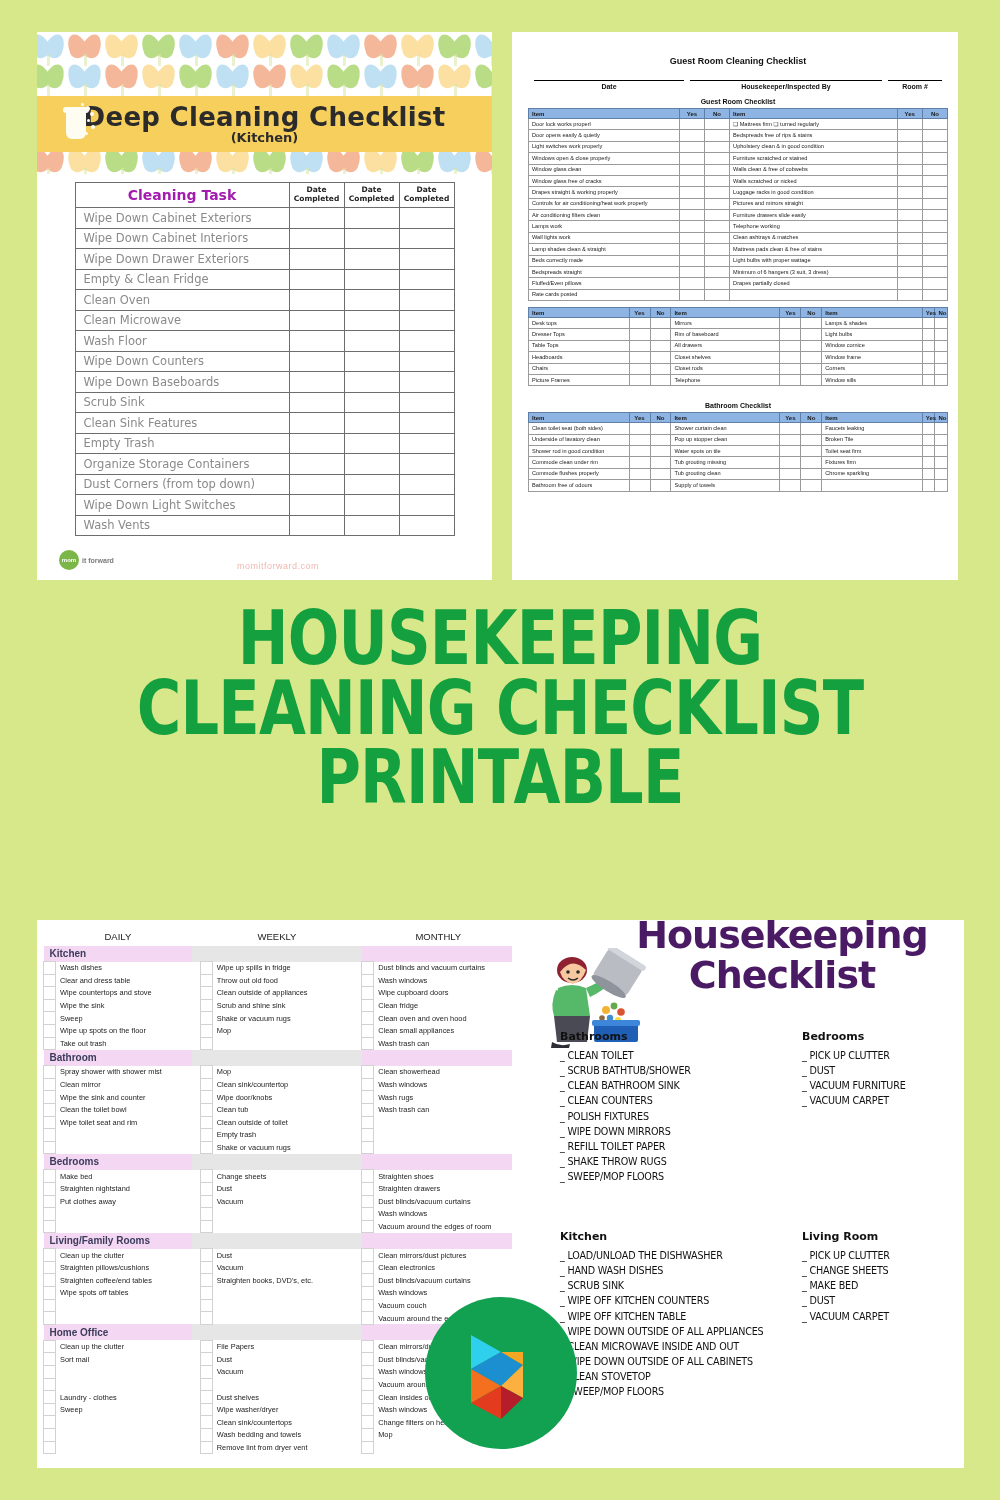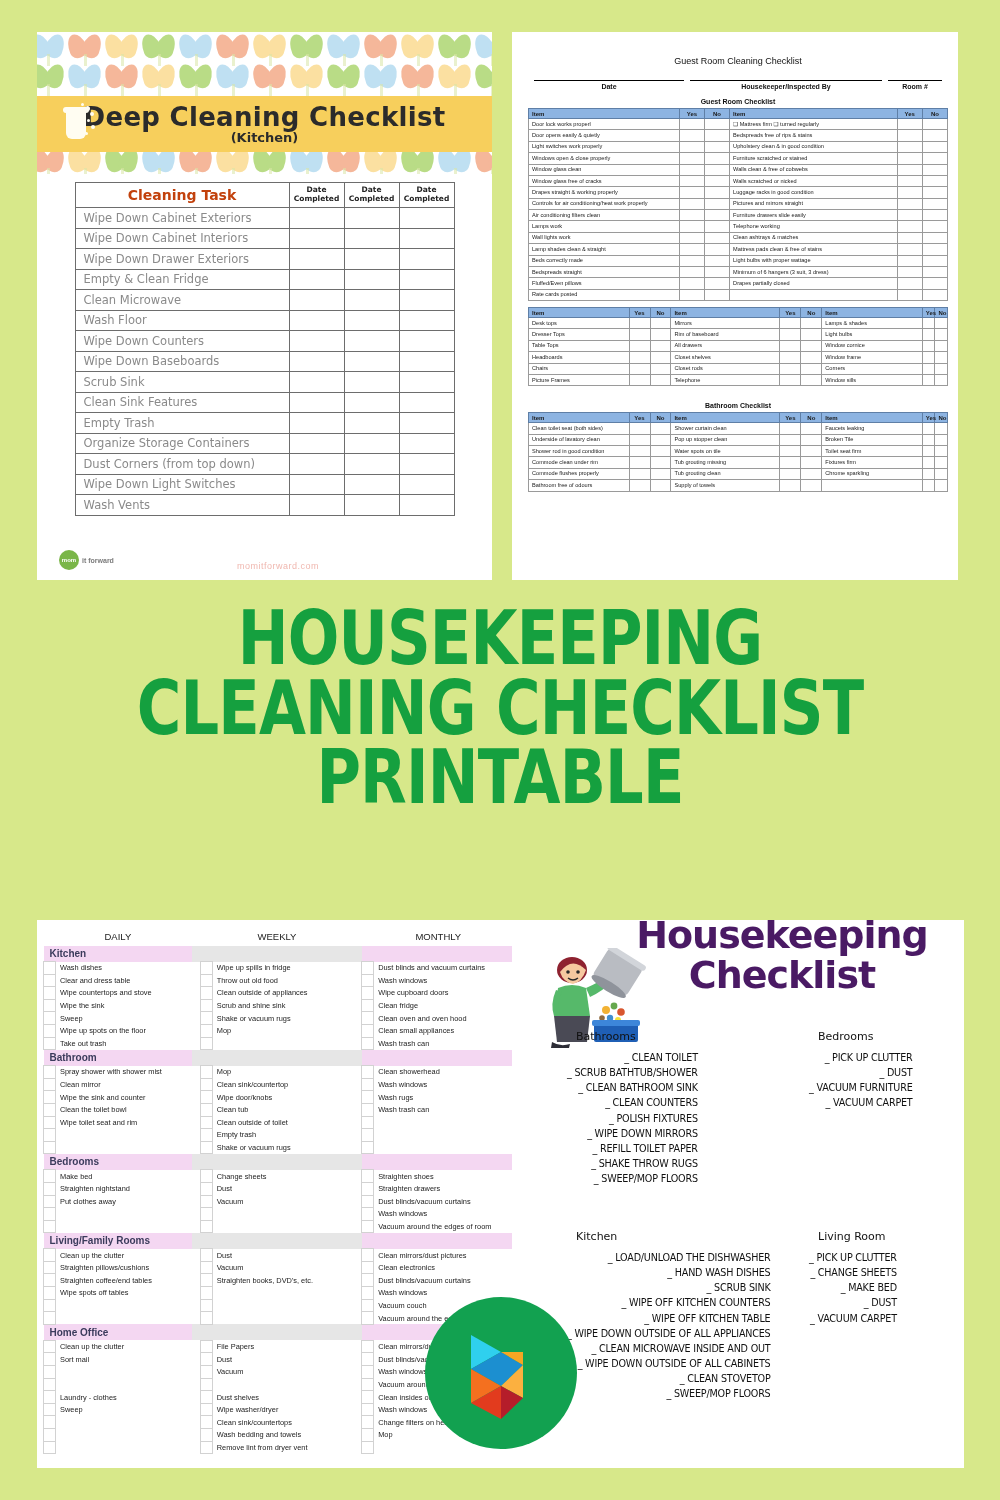--- a/index.html
+++ b/index.html
@@ -33,37 +33,37 @@
     font-family:"DejaVu Sans", sans-serif;line-height:1;}
   .bucket{position:absolute;left:26px;top:9px;width:26px;height:34px;}
   .bucket .bd{position:absolute;left:3px;top:6px;width:20px;height:28px;background:#fffdf2;
     border-radius:2px 2px 6px 6px;}
   .bucket .bb{position:absolute;left:0;top:2px;width:26px;height:6px;background:#fffdf2;border-radius:3px;}
   .bubble{position:absolute;border-radius:50%;background:#fffdf2;}
 
   #card-deep table{width:380px;margin:8px auto 0;border-collapse:collapse;
     background:rgba(255,255,255,.55);}
   #card-deep th,#card-deep td{border:1px solid #6d6d6d;}
-  #card-deep th.hdr-task{font-size:14px;font-weight:700;color:#c2410c;padding:4px 0;
+  #card-deep th.hdr-task{font-size:14px;font-weight:700;color:#a21caf;padding:4px 0;
     font-family:"DejaVu Sans", sans-serif;}
   #card-deep th.hdr-date{font-size:7.5px;font-weight:700;color:#222;width:52px;line-height:1.15;
     font-family:"DejaVu Sans", sans-serif;padding:3px 0;}
   #card-deep td.task{font-size:11.5px;color:#8a8a8a;padding:2px 0 2px 8px;height:15.5px;
     font-family:"DejaVu Sans", sans-serif;white-space:nowrap;}
   #card-deep td.blank{width:52px;}
   .mif{position:absolute;left:22px;bottom:10px;display:flex;align-items:center;gap:3px;}
   .mif .dot{width:20px;height:20px;border-radius:50%;background:#7ab648;color:#fff;font-size:6px;
     display:flex;align-items:center;justify-content:center;font-weight:700;line-height:1;}
   .mif .wd{font-size:7px;color:#7a7a7a;font-weight:700;}
   .mif-url{position:absolute;left:200px;bottom:9px;font-size:9px;color:#f0b8b0;letter-spacing:.5px;}
 
   
   #card-guest{left:512px;top:32px;width:452px;height:548px;}
   #card-guest .doc{padding:18px 16px 0 16px;}
-  .g-title{text-align:center;font-size:9px;font-weight:400;color:#111;margin:6px 0 14px;}
+  .g-title{text-align:center;font-size:9px;font-weight:700;color:#111;margin:6px 0 14px;}
   .g-fields{display:flex;align-items:flex-end;gap:6px;margin:0 6px 8px 6px;}
   .g-field{border-top:1px solid #000;text-align:center;font-size:7px;font-weight:700;color:#111;padding-top:2px;}
   .g-field.date{width:150px;}
   .g-field.hk{flex:1;}
   .g-field.room{width:54px;}
   .g-sub{text-align:center;font-size:7px;font-weight:700;color:#111;margin:4px 0 3px;}
   table.gt{width:100%;border-collapse:collapse;table-layout:fixed;}
   table.gt th{background:#8db4e2;border:1px solid #5f7fa6;font-size:6px;font-weight:700;color:#1a1a1a;
     text-align:left;padding:1.5px 3px;}
   table.gt td{border:1px solid #9a9a9a;font-size:5.6px;color:#222;padding:1.7px 3px;height:7px;
@@ -89,25 +89,25 @@
   table.dwm td.sp{width:8px;}
 
   
   #card-hk{left:512px;top:920px;width:452px;height:548px;}
   #card-hk .hk-title{position:absolute;left:110px;top:-4px;width:320px;text-align:center;}
   #card-hk .hk-title span{display:block;font-family:"DejaVu Sans", sans-serif;font-weight:700;
     color:#4a1a64;font-size:38px;line-height:1.05;letter-spacing:-1px;}
   .maid{position:absolute;left:30px;top:28px;width:108px;height:100px;}
   .hk-cols{position:absolute;left:0;top:110px;width:452px;}
   .hk-grp{position:absolute;}
-  .hk-grp h3{margin:0 0 5px 16px;font-size:11px;font-weight:400;color:#111;
+  .hk-grp h3{margin:0 0 5px 0;font-size:11px;font-weight:700;color:#111;
     font-family:"DejaVu Sans", sans-serif;}
   .hk-grp li{list-style:none;font-size:9.6px;color:#111;line-height:1.58;white-space:nowrap;
     font-family:"DejaVu Sans", sans-serif;letter-spacing:-.2px;}
-  .hk-grp ul{margin:7px;padding:0;text-align:right;}
+  .hk-grp ul{margin:0;padding:0;}
   .hk-grp li::before{content:"_ ";color:#111;}
   #hk-bath{left:48px;top:0;}
   #hk-bed{left:290px;top:0;}
   #hk-kit{left:48px;top:200px;}
   #hk-liv{left:290px;top:200px;}
 
   
   #brand-logo{position:absolute;left:425px;top:1297px;width:152px;height:152px;border-radius:50%;
     background:#12a150;}
   #brand-logo svg{position:absolute;left:36px;top:26px;}
@@ -369,20 +369,26 @@
             <td class="blank"></td>
           </tr>
           <tr>
             <td class="task">Wipe Down Drawer Exteriors</td>
             <td class="blank"></td>
             <td class="blank"></td>
             <td class="blank"></td>
           </tr>
           <tr>
             <td class="task">Empty &amp; Clean Fridge</td>
+            <td class="blank"></td>
+            <td class="blank"></td>
+            <td class="blank"></td>
+          </tr>
+          <tr>
+            <td class="task">Clean Oven</td>
             <td class="blank"></td>
             <td class="blank"></td>
             <td class="blank"></td>
           </tr>
           <tr>
             <td class="task">Clean Microwave</td>
             <td class="blank"></td>
             <td class="blank"></td>
             <td class="blank"></td>
           </tr>

